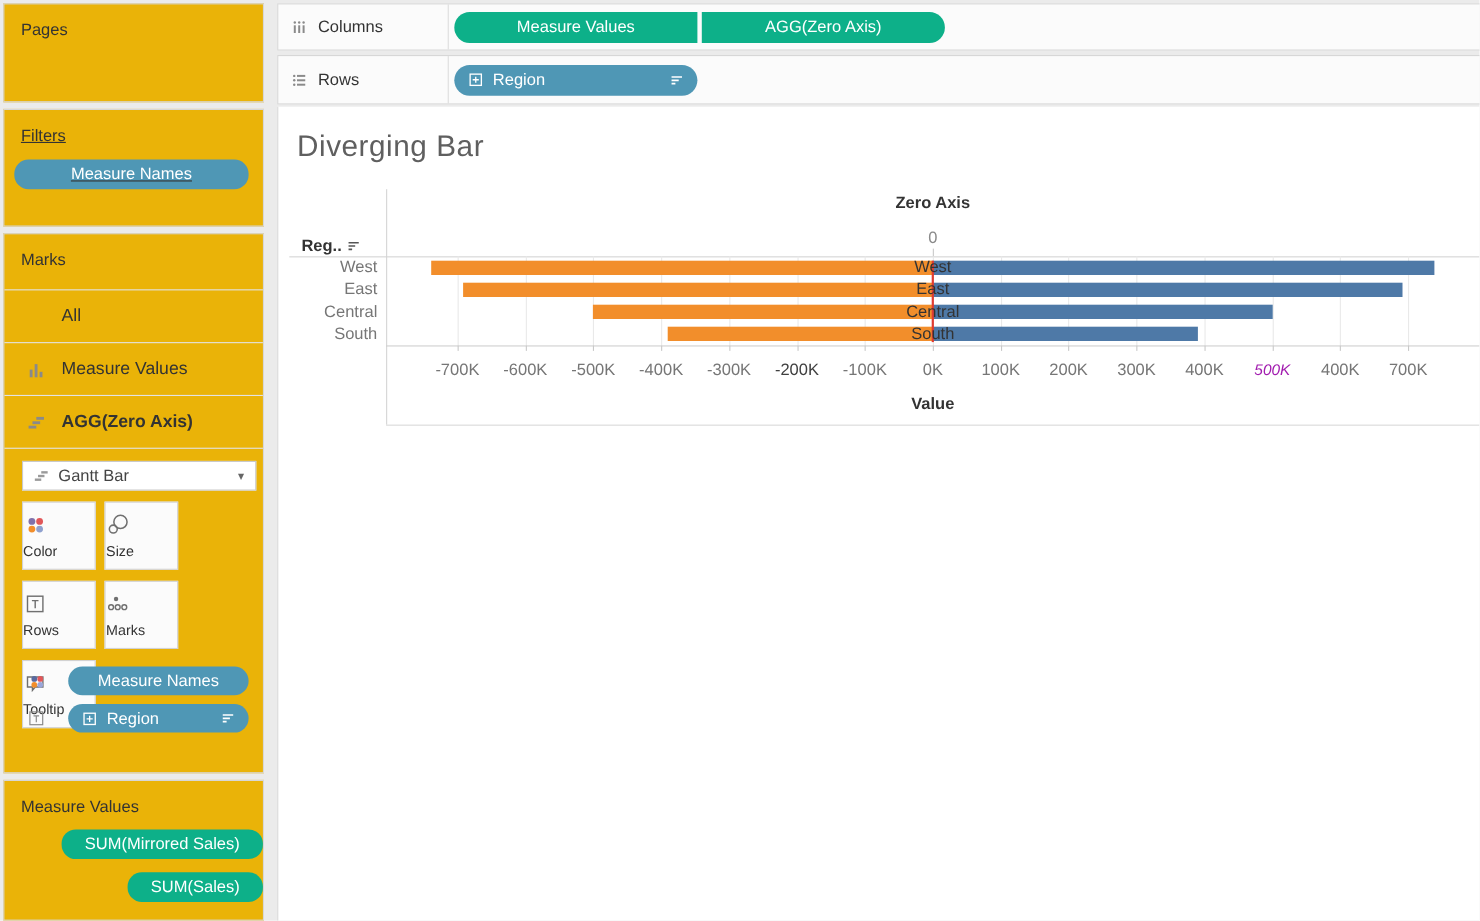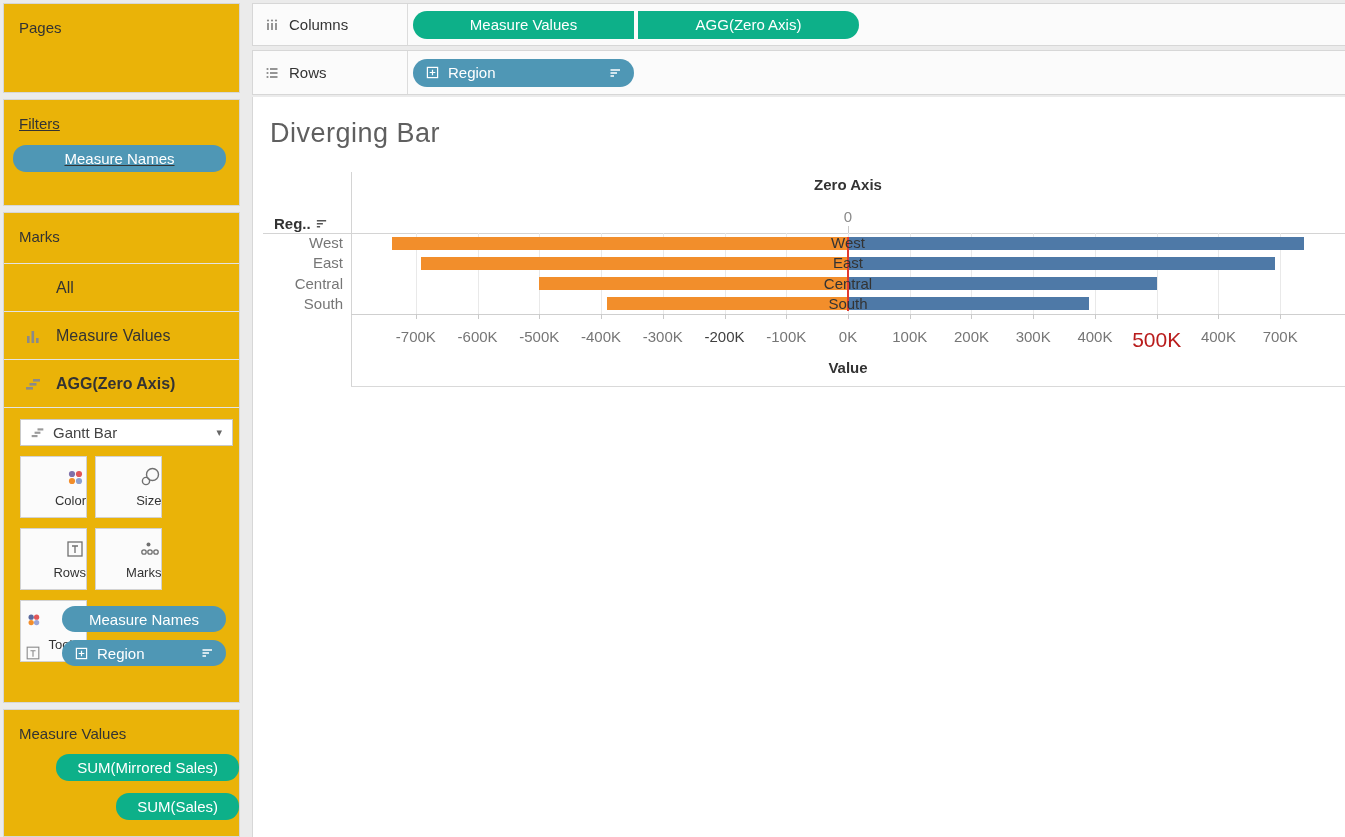--- a/index.html
+++ b/index.html
@@ -34,21 +34,21 @@
   .mtype {
     margin:11px 0 0 16px; width:213px; height:27px; background:#fff;
     border:1px solid #c9c9c9; display:flex; align-items:center; padding:0 6px 0 9px;
     font-size:15px; color:#444;
   }
   .mtype .licon { color:#9a9a9a; margin-right:8px; display:flex; }
   .mtype .caret { margin-left:auto; color:#666; font-size:11px; padding:2px 4px; }
   .mbtn-grid { position:absolute; left:16px; top:243px; width:214px; }
   .mbtn {
     width:67px; height:62px; border:1px solid #d2d2d2; background:#fbfbfb;
-    display:inline-flex; flex-direction:column; align-items:flex-end; justify-content:center;
+    display:inline-flex; flex-direction:column; align-items:flex-start; justify-content:center;
     gap:5px; margin:0 4px 10px 0; vertical-align:top; color:#707070;
   }
   .mbtn .blabel { font-size:13px; color:#333; }
   .mpill-row { position:absolute; left:0; width:237px; display:flex; align-items:center; }
   .mpill-row .ricon { width:58px; display:flex; justify-content:center; color:#8a8a8a; }
   .mpill { width:164px; }
   #mpill-row-1 { top:393px; }
   #mpill-row-2 { top:427px; }
 
   
@@ -364,21 +364,21 @@
         <div class="cg" style="left: 720.478px; top: 217px; width: 1px; height: 5px; background: rgb(201, 201, 201);"></div>
         <div class="cg" style="left: 720.478px; top: 231px; transform: translateX(-50%); font-size: 15px; color: rgb(118, 118, 118); white-space: nowrap;">200K</div>
         <div class="cg" style="left: 782.217px; top: 136px; width: 1px; height: 81px; background: rgb(233, 233, 233);"></div>
         <div class="cg" style="left: 782.217px; top: 217px; width: 1px; height: 5px; background: rgb(201, 201, 201);"></div>
         <div class="cg" style="left: 782.217px; top: 231px; transform: translateX(-50%); font-size: 15px; color: rgb(118, 118, 118); white-space: nowrap;">300K</div>
         <div class="cg" style="left: 843.957px; top: 136px; width: 1px; height: 81px; background: rgb(233, 233, 233);"></div>
         <div class="cg" style="left: 843.957px; top: 217px; width: 1px; height: 5px; background: rgb(201, 201, 201);"></div>
         <div class="cg" style="left: 843.957px; top: 231px; transform: translateX(-50%); font-size: 15px; color: rgb(118, 118, 118); white-space: nowrap;">400K</div>
         <div class="cg" style="left: 905.696px; top: 136px; width: 1px; height: 81px; background: rgb(233, 233, 233);"></div>
         <div class="cg" style="left: 905.696px; top: 217px; width: 1px; height: 5px; background: rgb(201, 201, 201);"></div>
-        <div class="cg" style="left: 905.696px; top: 231px; transform: translateX(-50%); font-size: 21px; color: #b91c1c; white-space: nowrap;">500K</div>
+        <div class="cg" style="left: 905.696px; top: 231px; transform: translateX(-50%); font-size: 14px; color: #a21caf; white-space: nowrap; font-style: italic;">500K</div>
         <div class="cg" style="left: 967.435px; top: 136px; width: 1px; height: 81px; background: rgb(233, 233, 233);"></div>
         <div class="cg" style="left: 967.435px; top: 217px; width: 1px; height: 5px; background: rgb(201, 201, 201);"></div>
         <div class="cg" style="left: 967.435px; top: 231px; transform: translateX(-50%); font-size: 15px; color: rgb(118, 118, 118); white-space: nowrap;">400K</div>
         <div class="cg" style="left: 1029.17px; top: 136px; width: 1px; height: 81px; background: rgb(233, 233, 233);"></div>
         <div class="cg" style="left: 1029.17px; top: 217px; width: 1px; height: 5px; background: rgb(201, 201, 201);"></div>
         <div class="cg" style="left: 1029.17px; top: 231px; transform: translateX(-50%); font-size: 15px; color: rgb(118, 118, 118); white-space: nowrap;">700K</div>
         <div class="cg" style="left: 597px; top: 129px; width: 1px; height: 7px; background: rgb(201, 201, 201);"></div>
         <div class="cg" style="left: 12px; top: 137.125px; width: 80px; text-align: right; font-size: 15px; color: rgb(118, 118, 118);">West</div>
         <div class="cg" style="left: 141.365px; top: 139.625px; width: 455.635px; height: 13px; background: rgb(242, 142, 43);"></div>
         <div class="cg" style="left: 597px; top: 139.625px; width: 455.635px; height: 13px; background: rgb(78, 121, 167);"></div>

